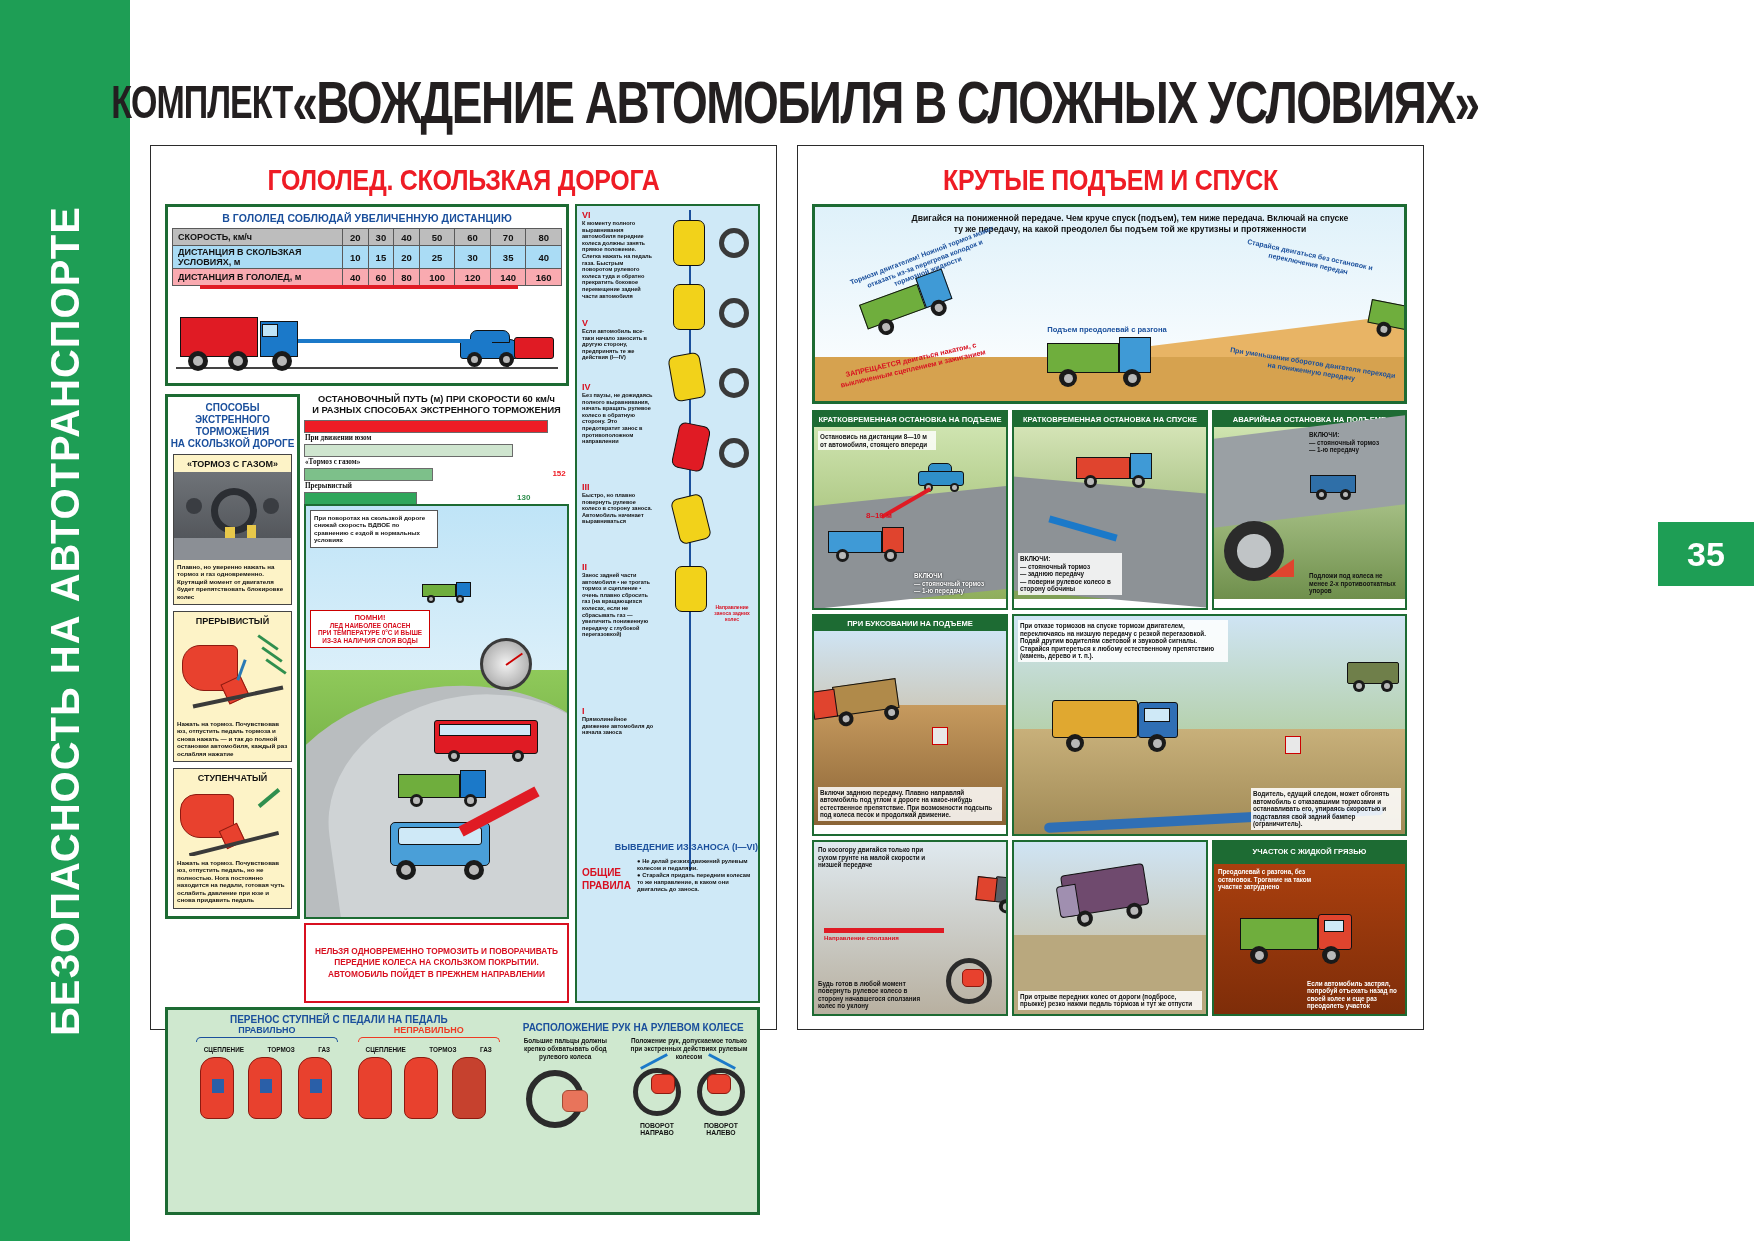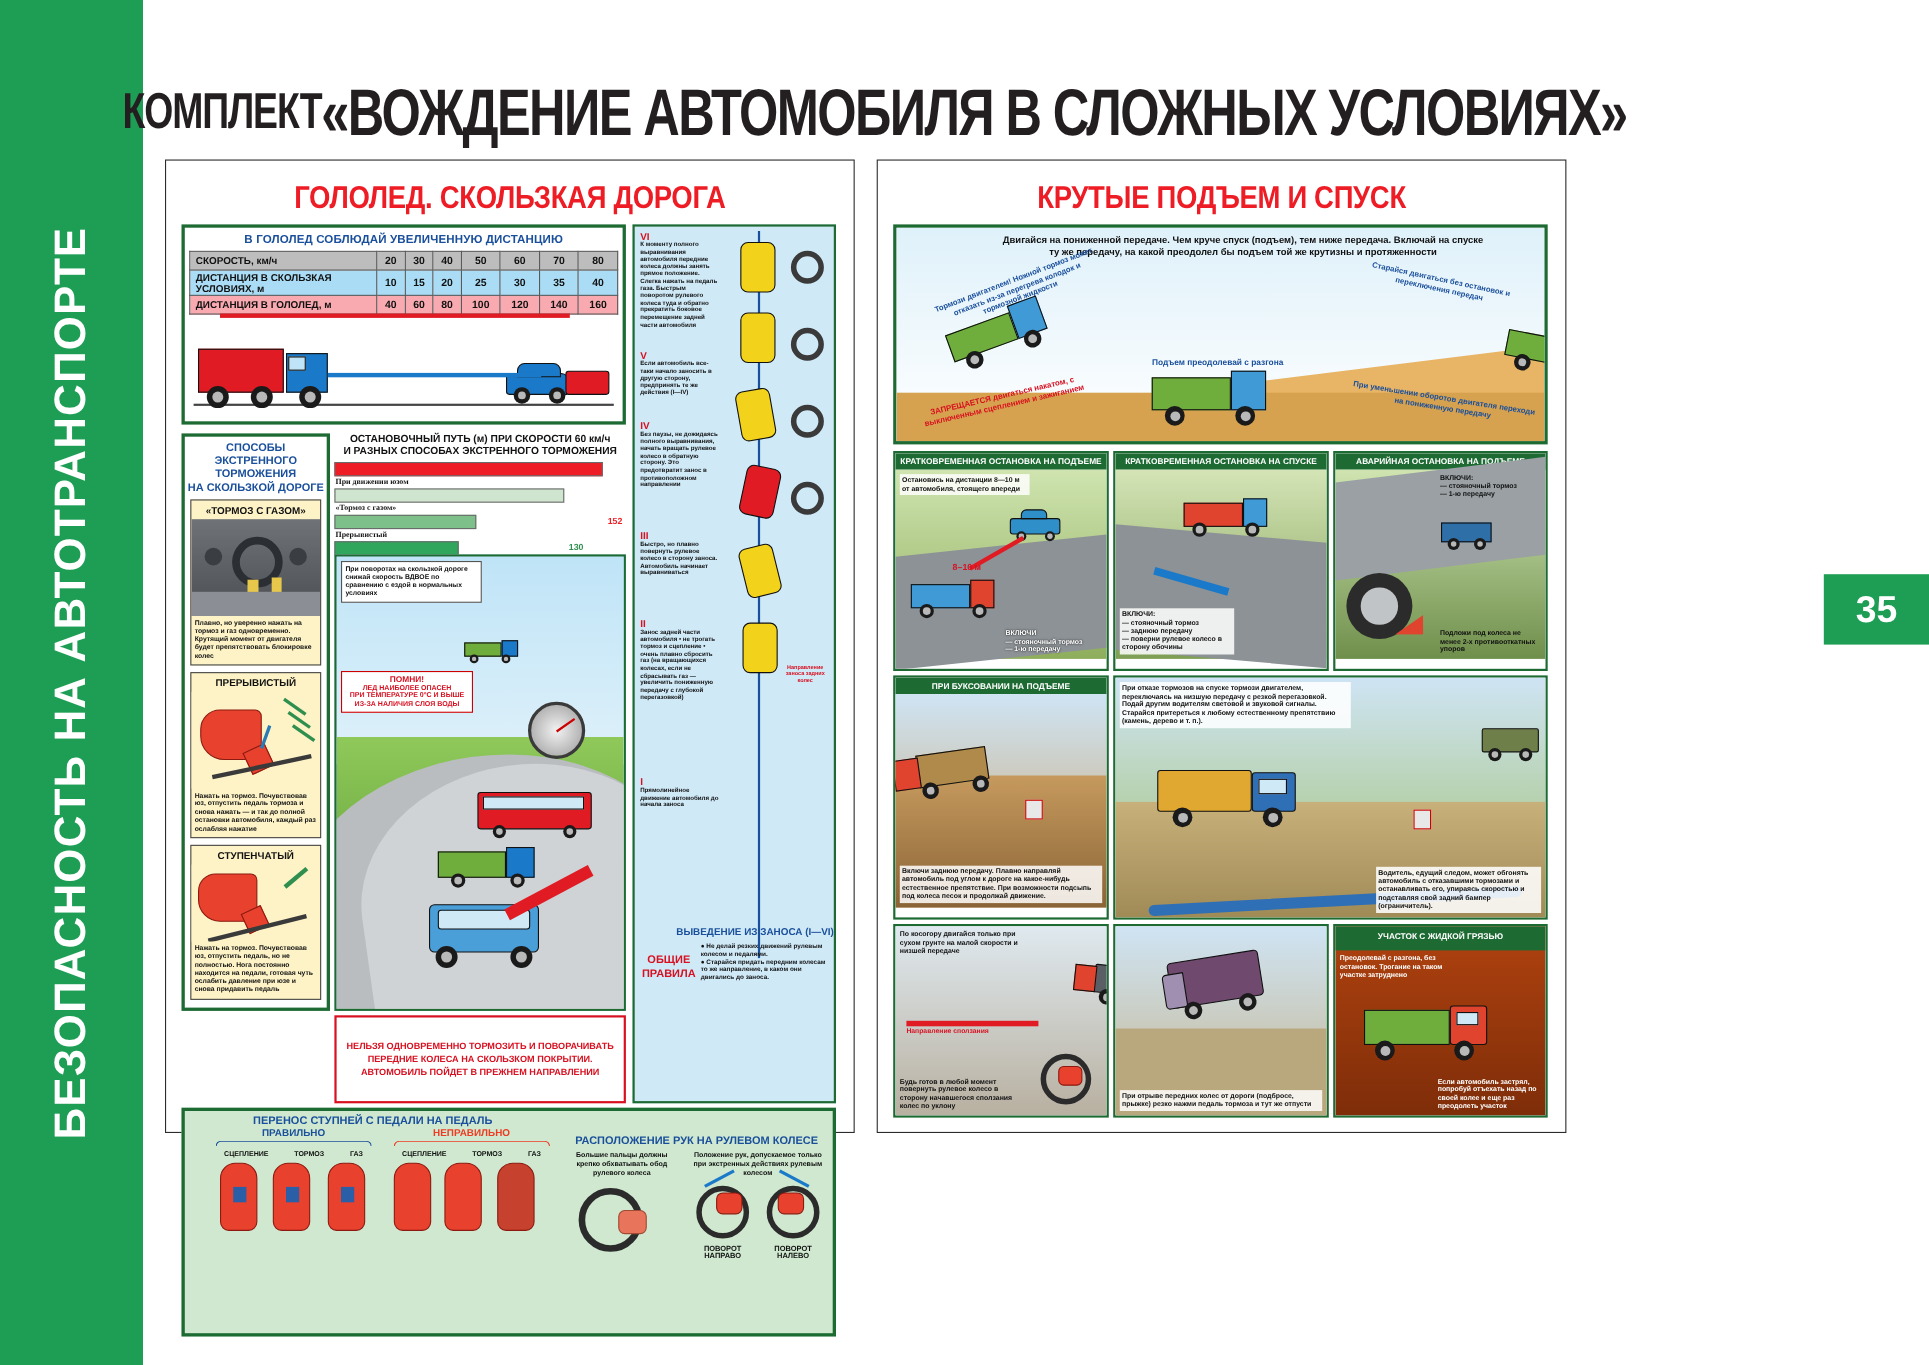--- a/index.html
+++ b/index.html
@@ -168,21 +168,21 @@
     overflow:hidden;
   }
   .roman-item { position:absolute; left:5px; width:72px; }
   .roman-num { color:#d81020; font-weight:bold; font-size:9px; line-height:10px; }
   .roman-txt { font-size:5.6px; line-height:6.6px; font-weight:bold; color:#111; }
   #exitTitle {
     position:absolute; left:5px; top:636px; width:176px; text-align:right;
     color:#1a4f9c; font-weight:bold; font-size:9px;
   }
   #genRules {
-    position:absolute; left:5px; top:660px; width:52px; text-align:center;
+    position:absolute; left:5px; top:660px; width:52px; 
     color:#d81020; font-weight:bold; font-size:10px; line-height:13px;
   }
   #genRulesTxt {
     position:absolute; left:60px; top:652px; width:120px;
     font-size:5.8px; line-height:7px; font-weight:bold; color:#111;
   }
 
   
   #bottomBand {
     left:0; top:803px; width:595px; height:208px;
@@ -540,21 +540,21 @@
             </div>
             <div style="position:relative;height:92px;">
               <div style="position:absolute;left:10px;top:4px;width:34px;height:62px;background:#e8412e;border:1px solid #8c1a10;border-radius:14px 14px 8px 8px;"></div>
               <div style="position:absolute;left:56px;top:4px;width:34px;height:62px;background:#e8412e;border:1px solid #8c1a10;border-radius:14px 14px 8px 8px;"></div>
               <div style="position:absolute;left:104px;top:4px;width:34px;height:62px;background:#c6412e;border:1px solid #8c1a10;border-radius:14px 14px 8px 8px;"></div>
             </div>
           </div>
         </div>
       </div>
 
-      <div style="position:absolute;right:0;top:18px;width:42%;height:100%;">
+      <div style="position:absolute;right:0;top:8px;width:42%;height:100%;">
         <div class="bb-title">РАСПОЛОЖЕНИЕ РУК НА РУЛЕВОМ КОЛЕСЕ</div>
         <div style="display:flex;">
           <div style="width:45%;padding:4px 4px 0;">
             <div class="hand-cap">Большие пальцы должны крепко обхватывать обод рулевого колеса</div>
             <div style="position:relative;height:70px;margin-top:4px;">
               <div style="position:absolute;left:12px;top:6px;width:58px;height:58px;border:6px solid #2b2b2b;border-radius:50%;"></div>
               <div style="position:absolute;left:48px;top:26px;width:26px;height:22px;background:#e8745b;border:1px solid #a04a34;border-radius:6px;"></div>
             </div>
           </div>
           <div style="width:55%;padding:4px 4px 0;">

